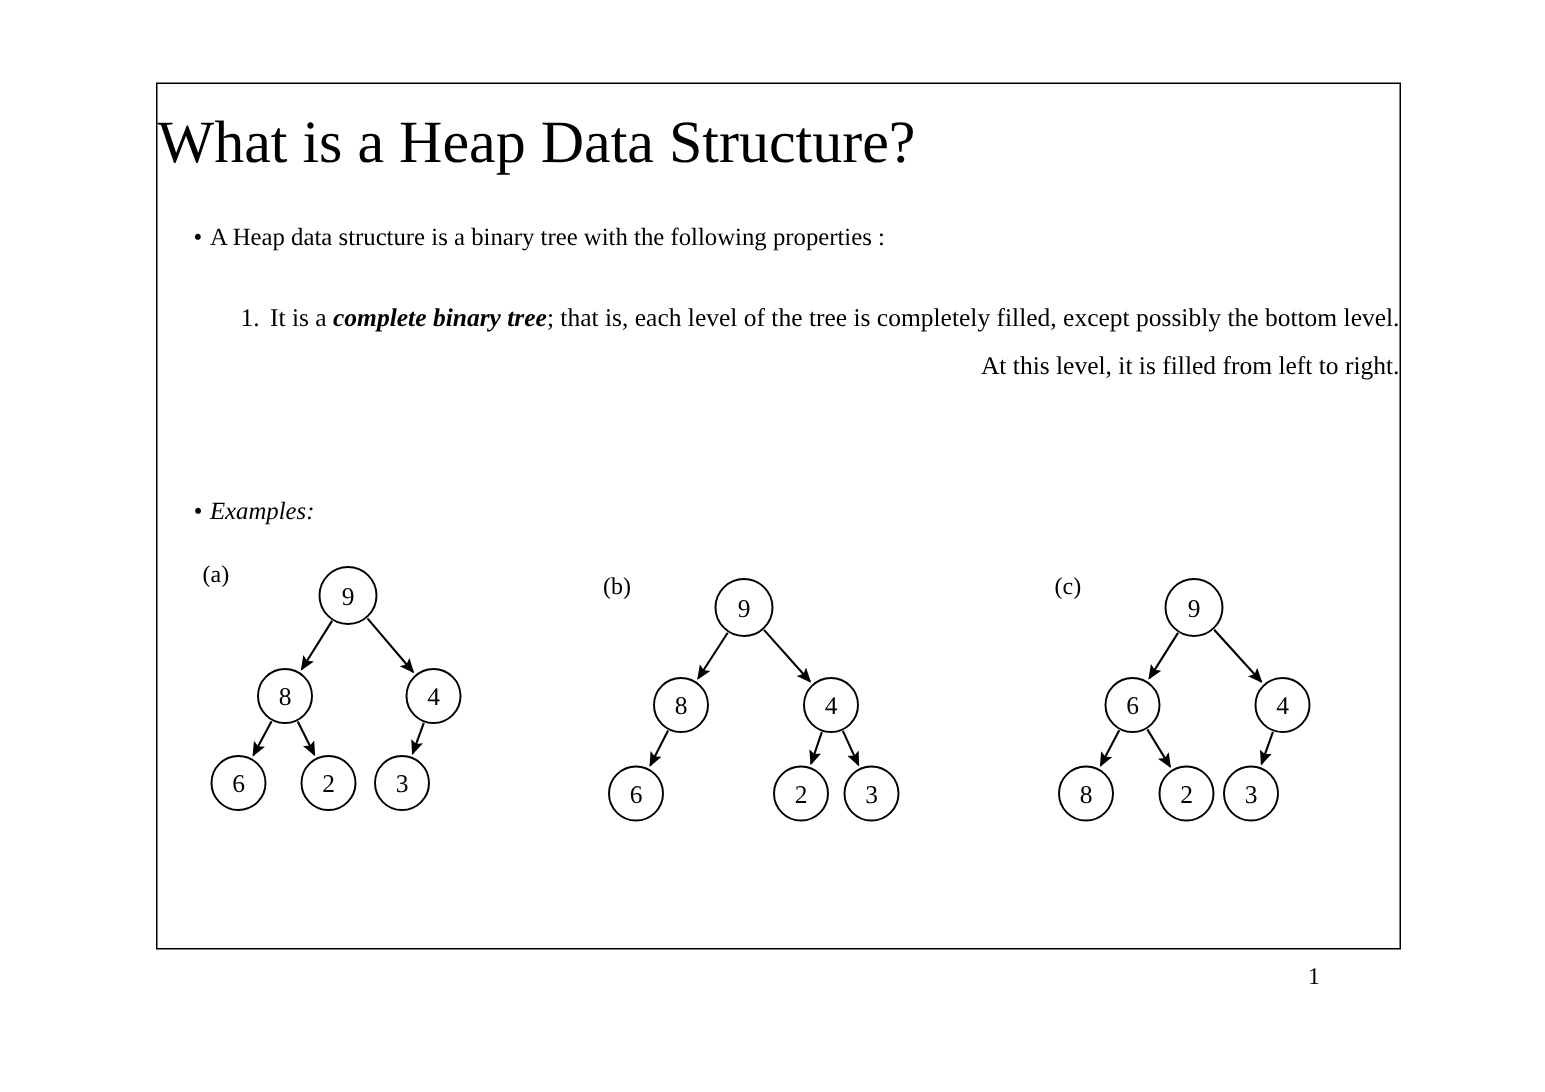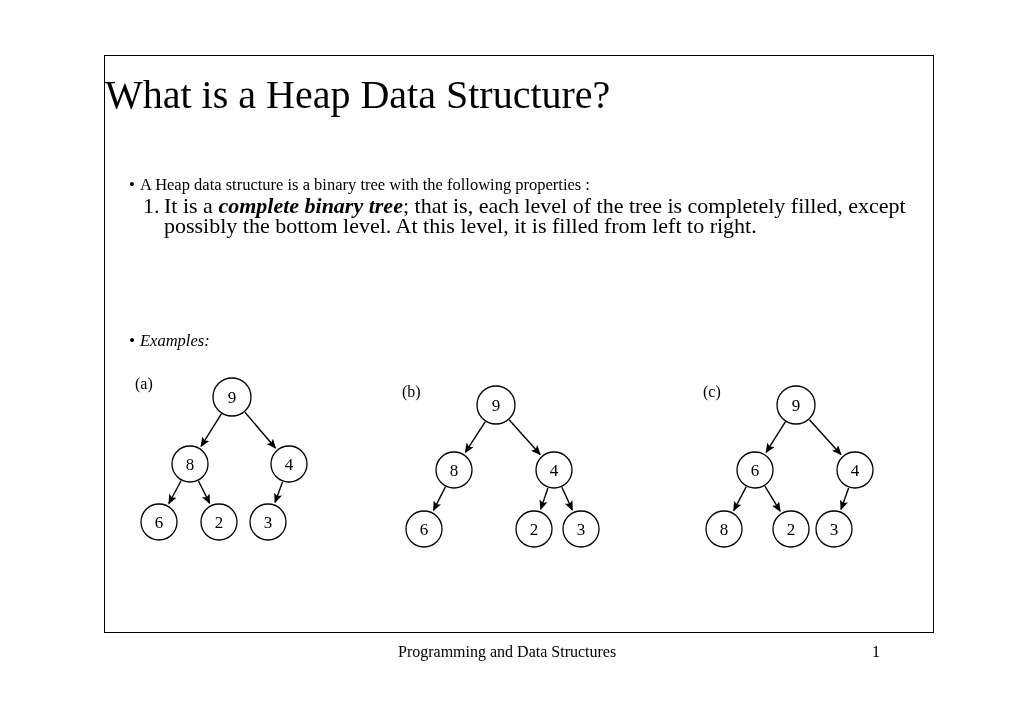--- a/index.html
+++ b/index.html
@@ -43,21 +43,20 @@
   .bullet-line {
     position: absolute;
     font-size: 16.5px;
     line-height: 24px;
   }
 
   #bullet-intro {
     left: 24px;
     top: 90px;
     width: 790px;
-    margin-top: 27px;
   }
 
   #bullet-examples {
     left: 24px;
     top: 273px;
     font-style: italic;
   }
 
   #bullet-conclusion {
     left: 19px;
@@ -65,23 +64,24 @@
     width: 800px;
   }
 
   .dot {
     display: inline-block;
     width: 11px;
   }
 
   .num-item {
     position: absolute;
-    font-size: 22px;
-    line-height: 20px;
+    font-size: 17px;
+    line-height: 32px;
     width: 790px;
+    text-align: right;
   }
   #num-item-1 { left: 38px; top: 140px; }
   #num-item-2 { left: 38px; top: 211px; }
 
   .num-label {
     display: inline-block;
     width: 21px;
   }
   .num-body {
     display: inline-block;
@@ -249,15 +249,14 @@
   <div id="tree-labels">
       <div class="tree-label" style="left: 30px; top: 318px;">(a)</div>
       <div class="tree-label" style="left: 297px; top: 326px;">(b)</div>
       <div class="tree-label" style="left: 598px; top: 326px;">(c)</div>
     </div>
 
 
 </div>
 
 <div id="slide-footer">
-  <span id="footer-title">Programming and Data Structures</span>
   <span id="footer-page">1</span>
 </div>
 
 </body></html>

